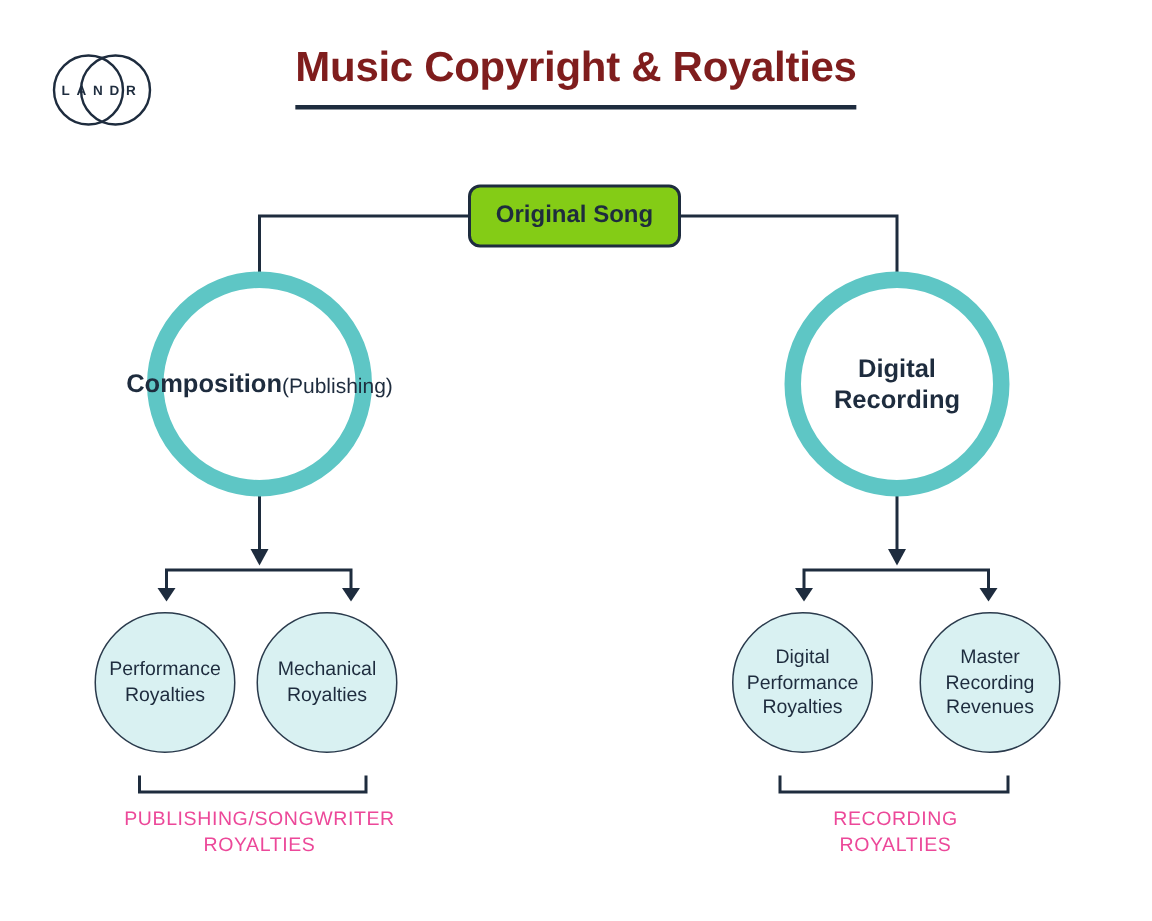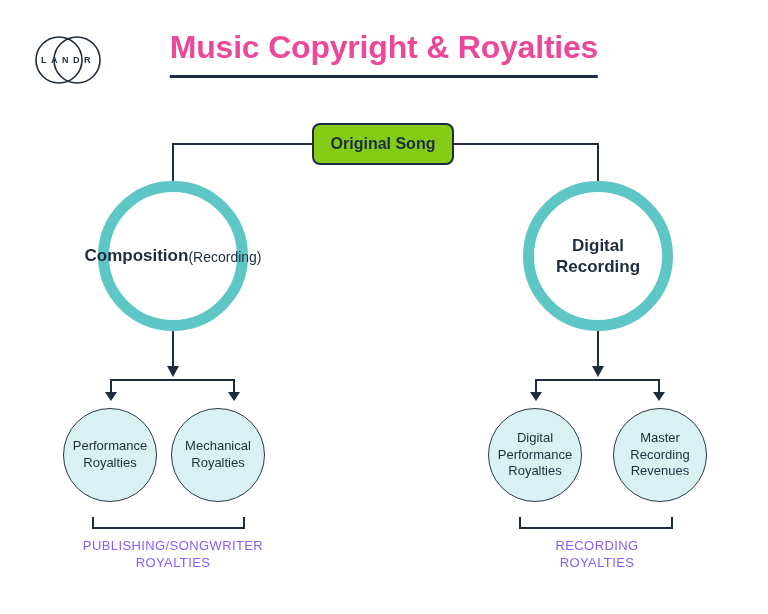--- a/index.html
+++ b/index.html
@@ -24,24 +24,24 @@
     height: 62px;
   }
   .title-wrap {
     position: absolute;
     top: 29px;
     left: 50%;
     transform: translateX(-50%);
     text-align: center;
   }
   .title {
-    font-size: 32px;
+    font-size: 28px;
     font-weight: 700;
     letter-spacing: -0.2px;
-    color: #ec4899;
+    color: #7f1d1d;
     padding-bottom: 9px;
     border-bottom: 3px solid #1e2c3e;
     white-space: nowrap;
   }
   .connectors {
     position: absolute;
     left: 0;
     top: 0;
     z-index: 1;
   }
@@ -120,21 +120,21 @@
   .sc-3 { left: 613px; }
   .group-label {
     position: absolute;
     top: 537px;
     width: 280px;
     text-align: center;
     font-size: 13px;
     font-weight: 500;
     letter-spacing: 0.4px;
     line-height: 17px;
-    color: #8b5cf6;
+    color: #ec4899;
     z-index: 2;
   }
   .group-label.left  { left: 33px; }
   .group-label.right { left: 457px; }
 </style>
 </head>
 <body>
 
 <div class="canvas">
 
@@ -172,21 +172,21 @@
       <polygon points="653,392 665,392 659,401"></polygon>
     </g>
   </svg>
 
   <div class="root-box">
     <span class="label">Original Song</span>
   </div>
 
   <div class="big-circle left">
     <div class="label">Composition</div>
-    <div class="sublabel">(Recording)</div>
+    <div class="sublabel">(Publishing)</div>
   </div>
   <div class="big-circle right">
     <div class="label">Digital Recording</div>
   </div>
 
   <div class="small-circle sc-0">
     <div class="label">Performance Royalties</div>
   </div>
   <div class="small-circle sc-1">
     <div class="label">Mechanical Royalties</div>

